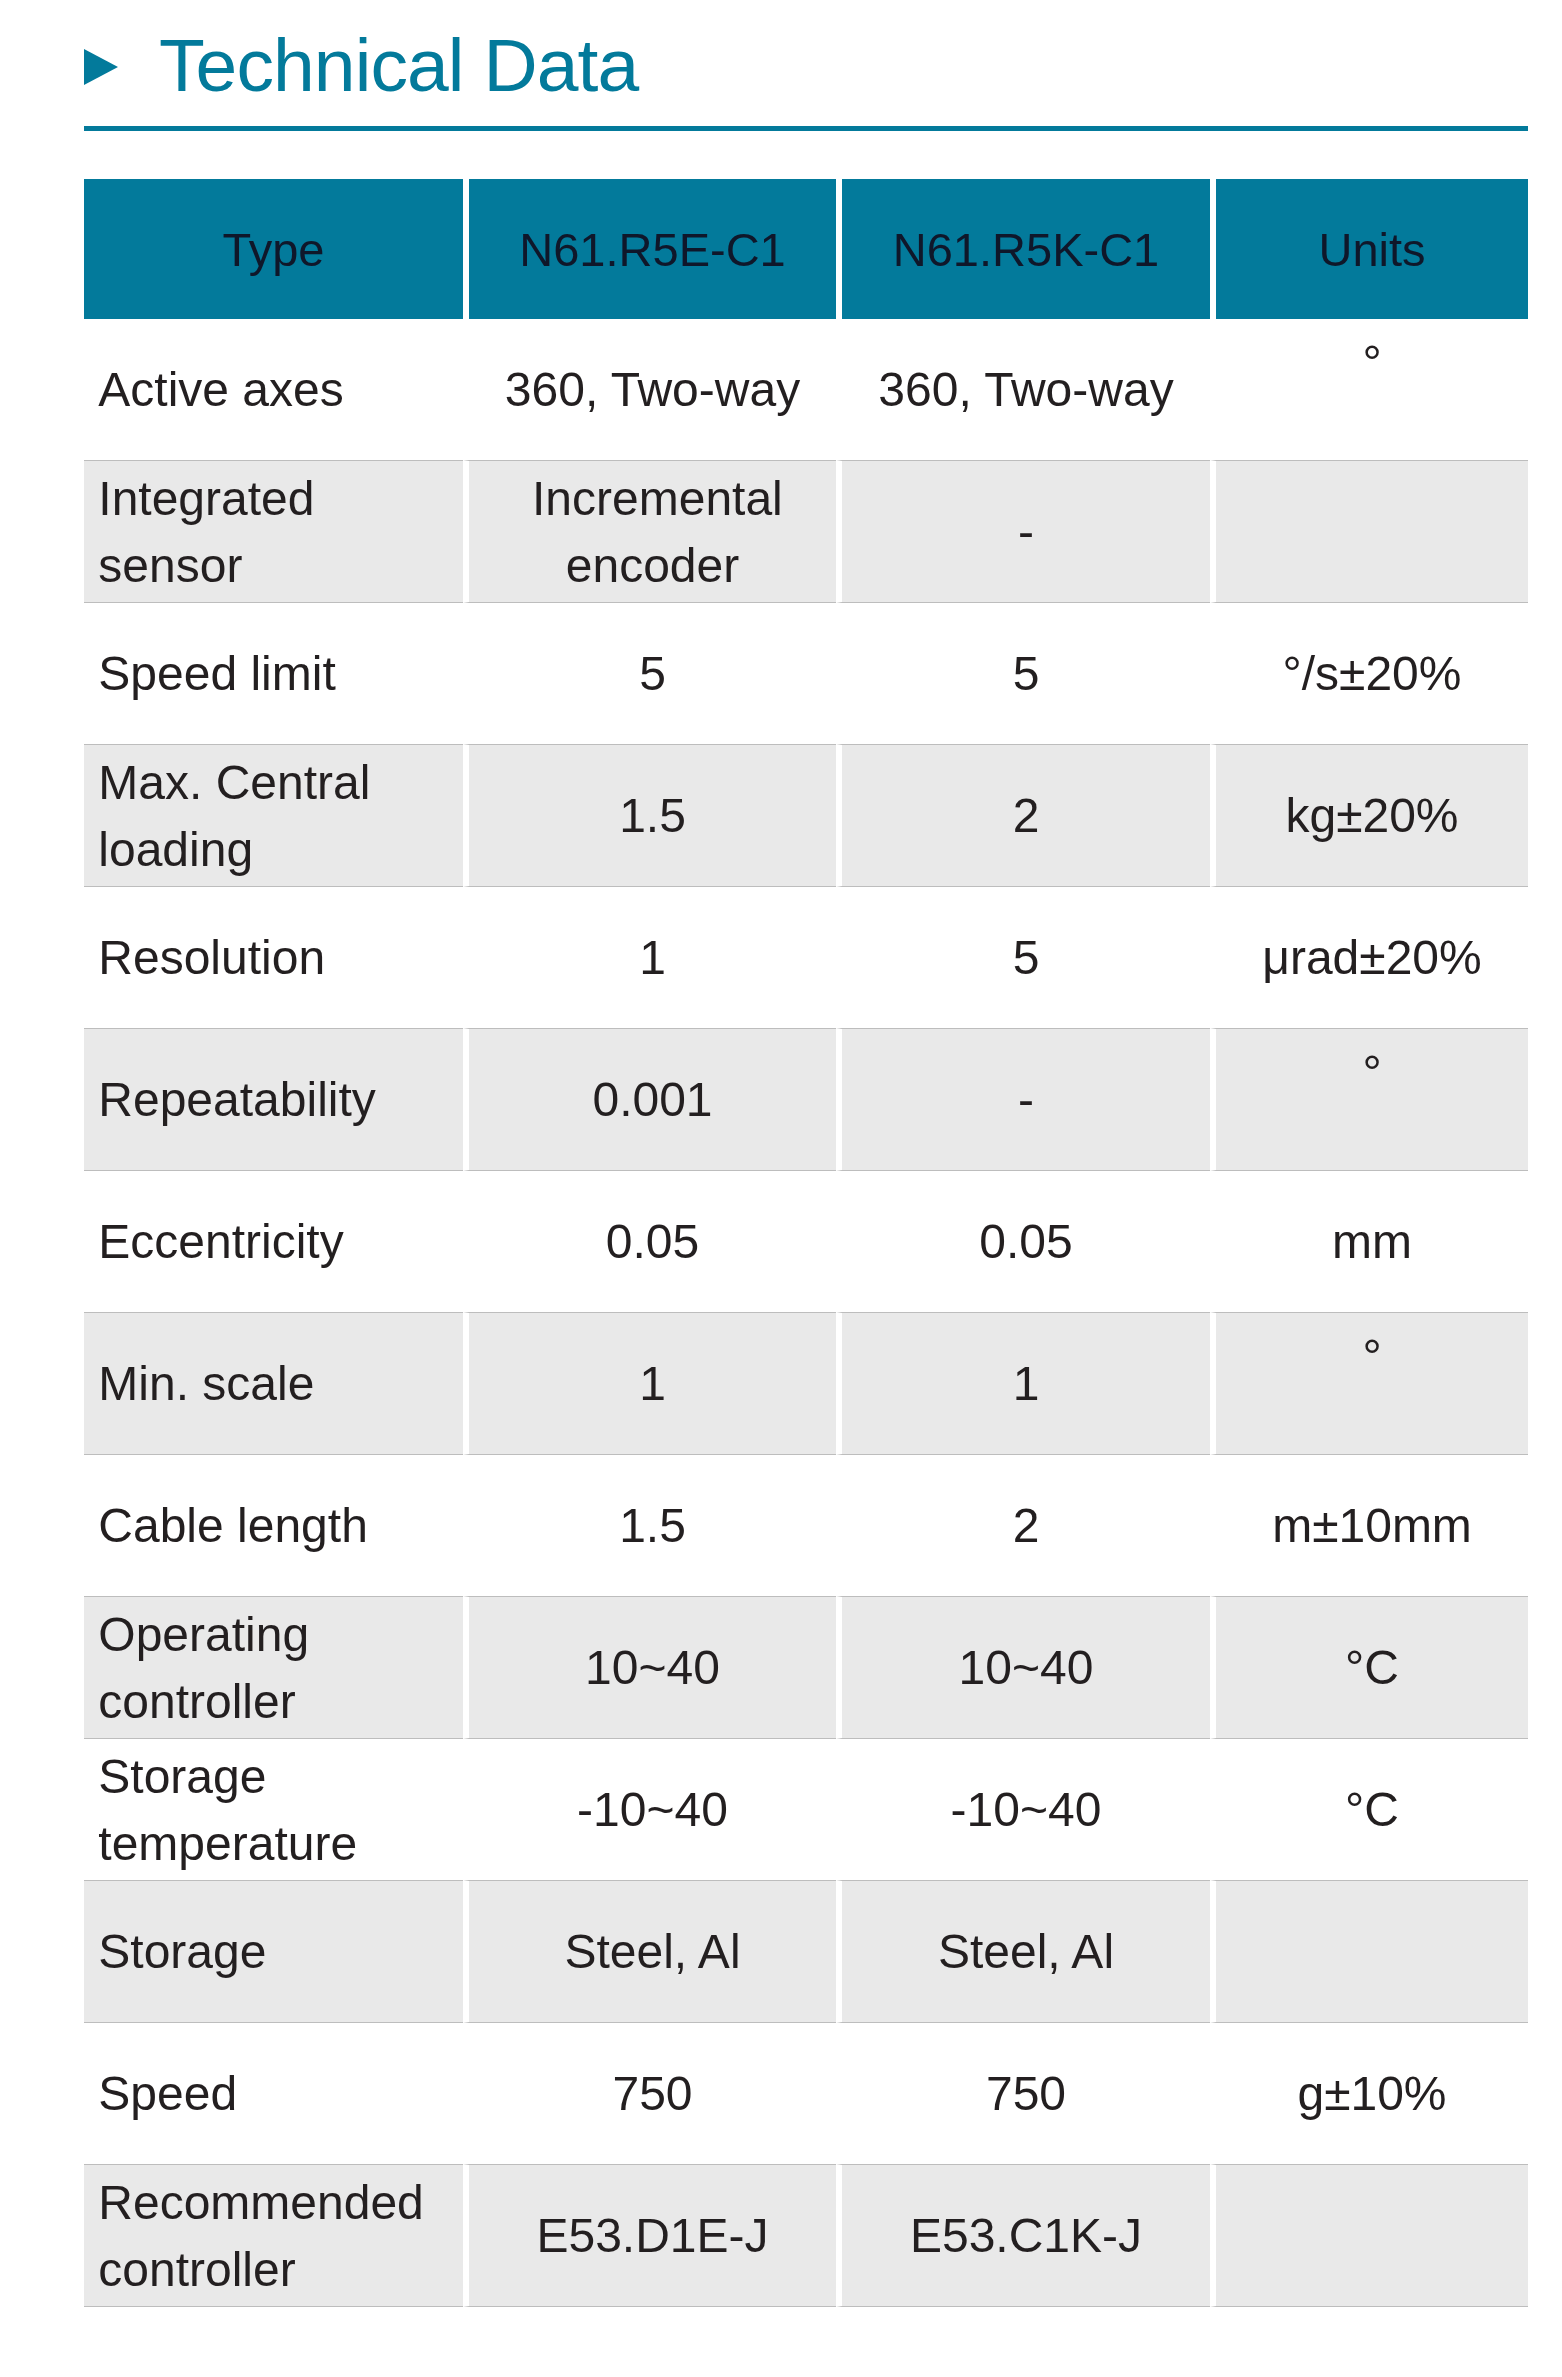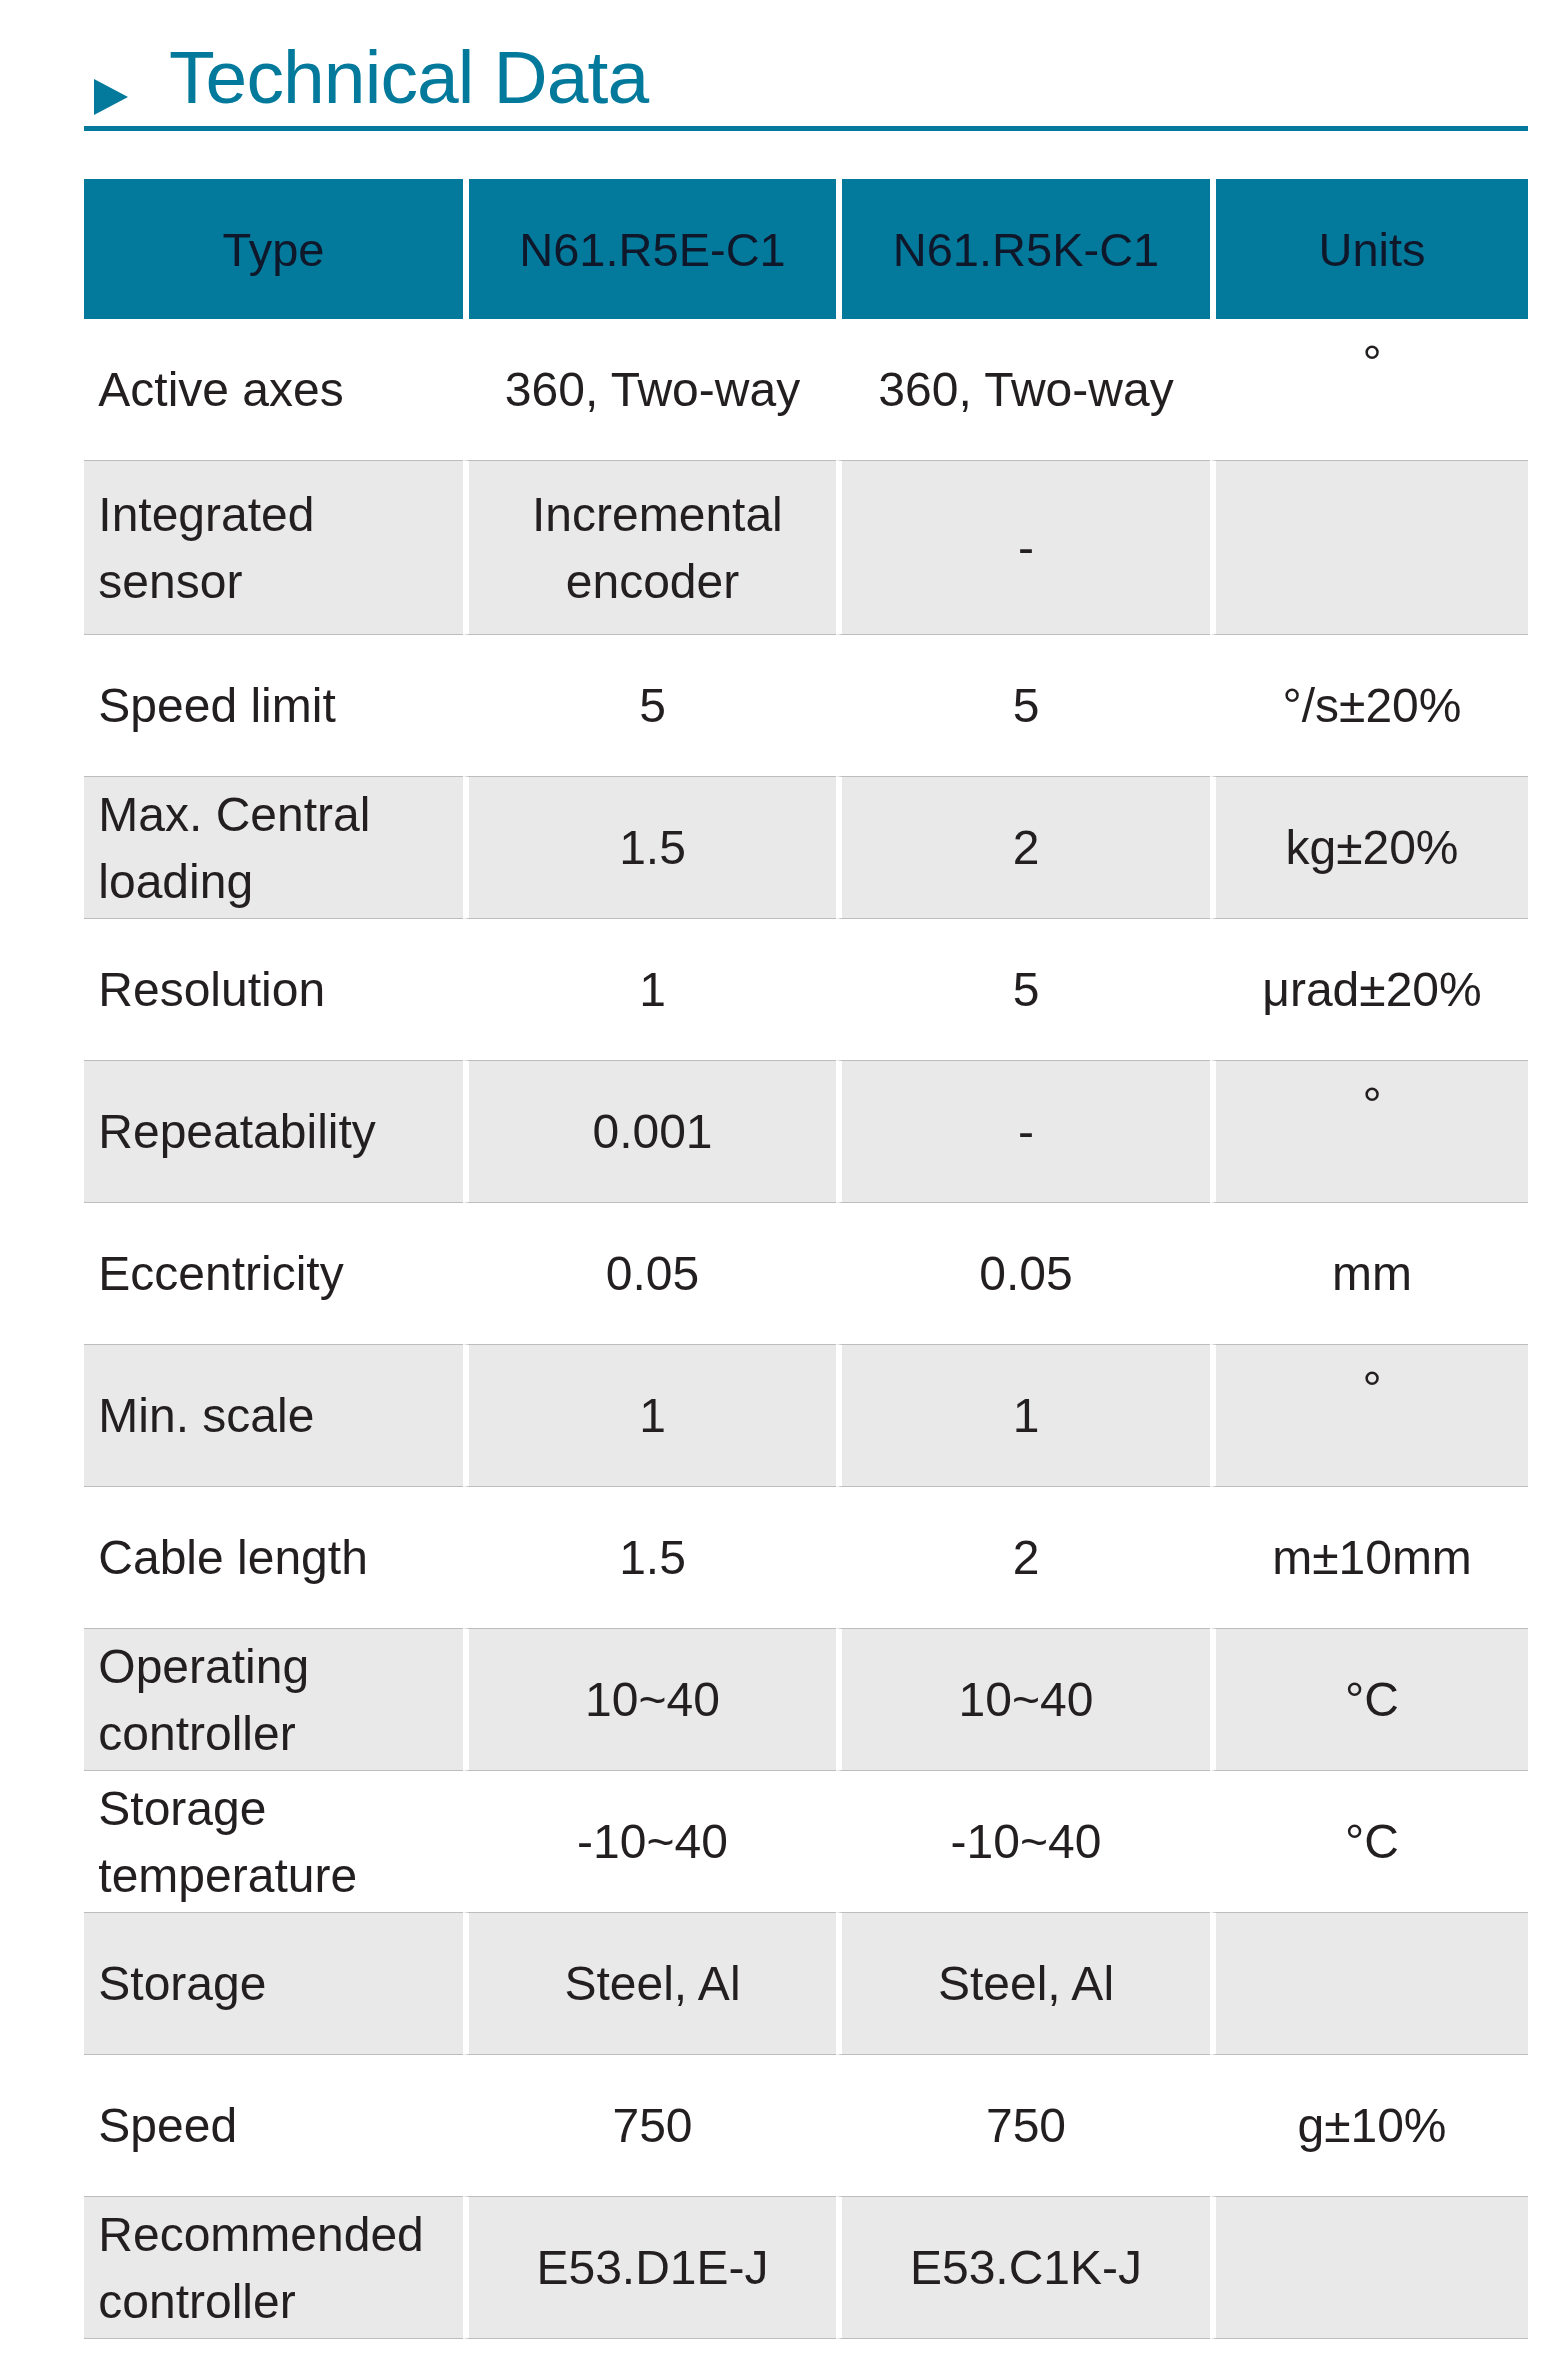--- a/index.html
+++ b/index.html
@@ -1,18 +1,18 @@
 <!DOCTYPE html>
 <html style="font-size:14.3px"><head>
 <meta charset="utf-8">
 <style>
   html, body { margin:0; padding:0; background:#ffffff; }
   body { width:1563px; height:2377px; position:relative; overflow:hidden;
          font-family:"Liberation Sans", sans-serif; color:#231f20; }
-  .title-wrap { position:absolute; left:94px; top:16px; height:99px; display:flex; align-items:flex-end; }
+  .title-wrap { position:absolute; left:84px; top:16px; height:99px; display:flex; align-items:center; }
   .triangle { width:0; height:0; border-top:18px solid transparent; border-bottom:18px solid transparent;
               border-left:34px solid #037a9b; margin-right:41px; margin-top:3.6px; }
   .title { font-size:75px; color:#037a9b; letter-spacing:-0.9px; line-height:1; }
   .rule { position:absolute; left:84px; top:126px; width:1444px; height:4.5px; background:#037a9b; }
   table { position:absolute; left:84px; top:179px; border-collapse:separate; border-spacing:0; width:1444px; table-layout:fixed; }
   col.c1 { width:379px; } col.c2 { width:373px; } col.c3 { width:374px; } col.c4 { width:318px; }
   th { background:#037a9b; color:#0f172a; font-weight:normal; font-size:47px; height:140px; text-align:center;
        border-left:6.3px solid #ffffff; padding:0; }
   th:first-child { border-left:none; }
   td { height:141px; font-size:48px; text-align:center; vertical-align:middle; padding:0 7.2px; line-height:67px;
@@ -48,21 +48,21 @@
   </thead>
   <tbody>
     <tr>
       <td>Active axes</td>
       <td>360, Two-way</td>
       <td>360, Two-way</td>
       <td><span class="deg">°</span></td>
     </tr>
     <tr class="gray">
       <td style="width:269px">Integrated sensor</td>
-      <td style="padding:16px 63px">Incremental encoder</td>
+      <td style="padding:0 63px">Incremental encoder</td>
       <td>-</td>
       <td></td>
     </tr>
     <tr>
       <td>Speed limit</td>
       <td>5</td>
       <td>5</td>
       <td>°/s±20%</td>
     </tr>
     <tr class="gray">

